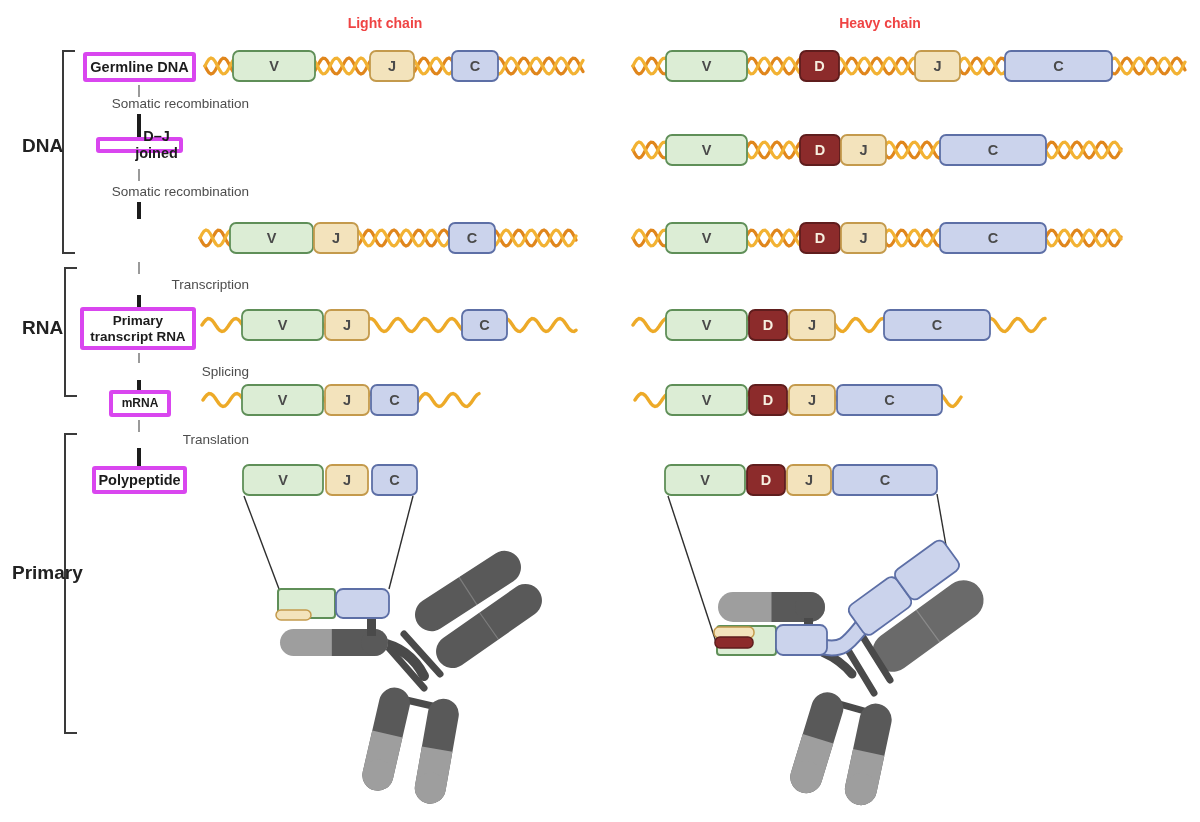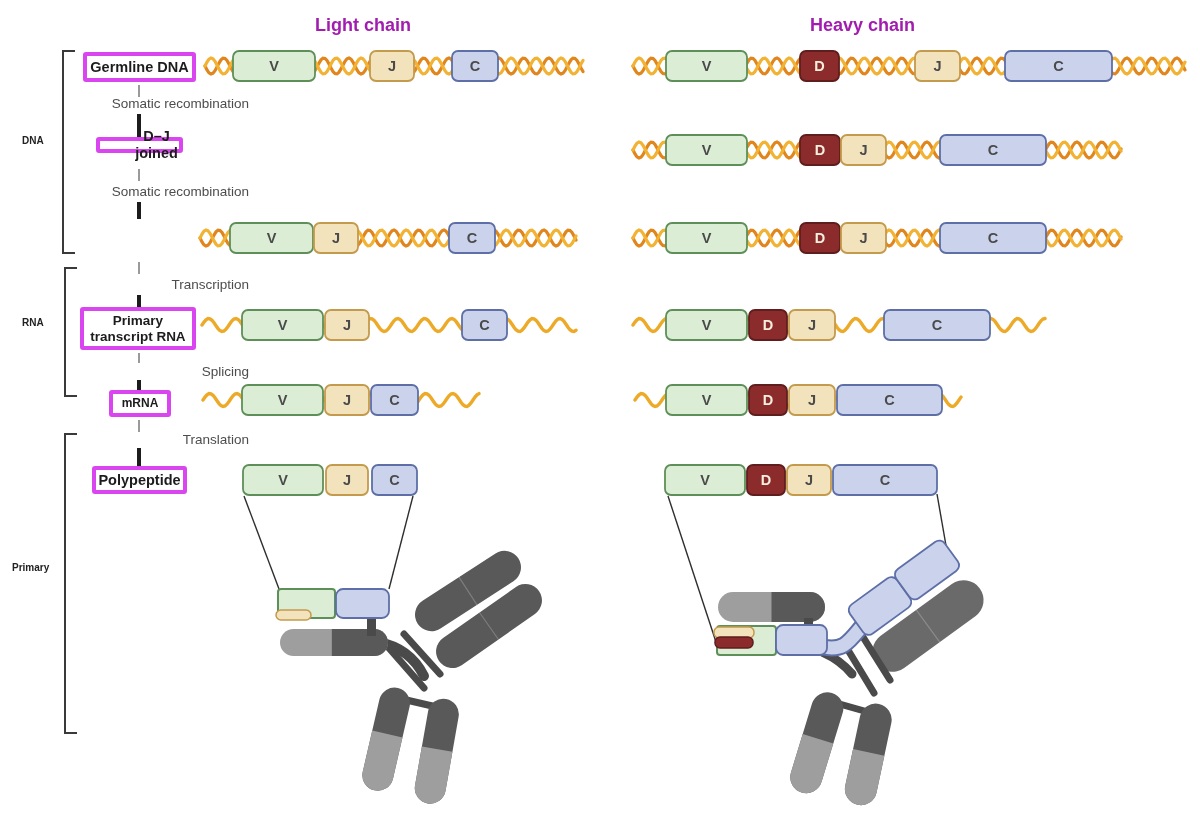--- a/index.html
+++ b/index.html
@@ -1,28 +1,28 @@
 <!DOCTYPE html>
 <html><head>
 <meta charset="utf-8">
 <style>
   html,body{margin:0;padding:0;background:#ffffff;}
   .canvas{position:relative;width:1200px;height:822px;background:#fff;overflow:hidden;
           font-family:"Liberation Sans",sans-serif;color:#222;}
   .abs{position:absolute;}
-  .col-header{position:absolute;font-size:18px;font-weight:bold;color:#a21caf;width:140px;}
+  .col-header{position:absolute;font-size:14px;font-weight:bold;color:#ef4444;text-align:center;width:140px;}
   .flow-box{position:absolute;background:#fff;border:4px solid #d946ef;border-radius:3px;
             display:flex;align-items:center;justify-content:center;text-align:center;
             font-weight:bold;color:#1c1c1c;line-height:1.15;box-sizing:border-box;}
   .step-label{position:absolute;width:220px;text-align:right;font-size:13.5px;color:#4d4d4d;}
   .conn-thin{position:absolute;width:2px;background:#9a9a9a;left:138px;}
   .conn-thick{position:absolute;width:4px;background:#1c1c1c;left:137px;}
   .bracket{position:absolute;border-left:2.5px solid #3a3a3a;border-top:2.5px solid #3a3a3a;
            border-bottom:2.5px solid #3a3a3a;width:11px;}
-  .group-label{position:absolute;font-size:10px;font-weight:bold;color:#222;}
+  .group-label{position:absolute;font-size:19px;font-weight:bold;color:#222;}
   svg text{font-family:"Liberation Sans",sans-serif;}
 </style>
 </head>
 <body>
 
 <div class="canvas">
 
   <div class="col-header" style="left:315px;top:15px;">Light chain</div>
   <div class="col-header" style="left:810px;top:15px;">Heavy chain</div>
 

